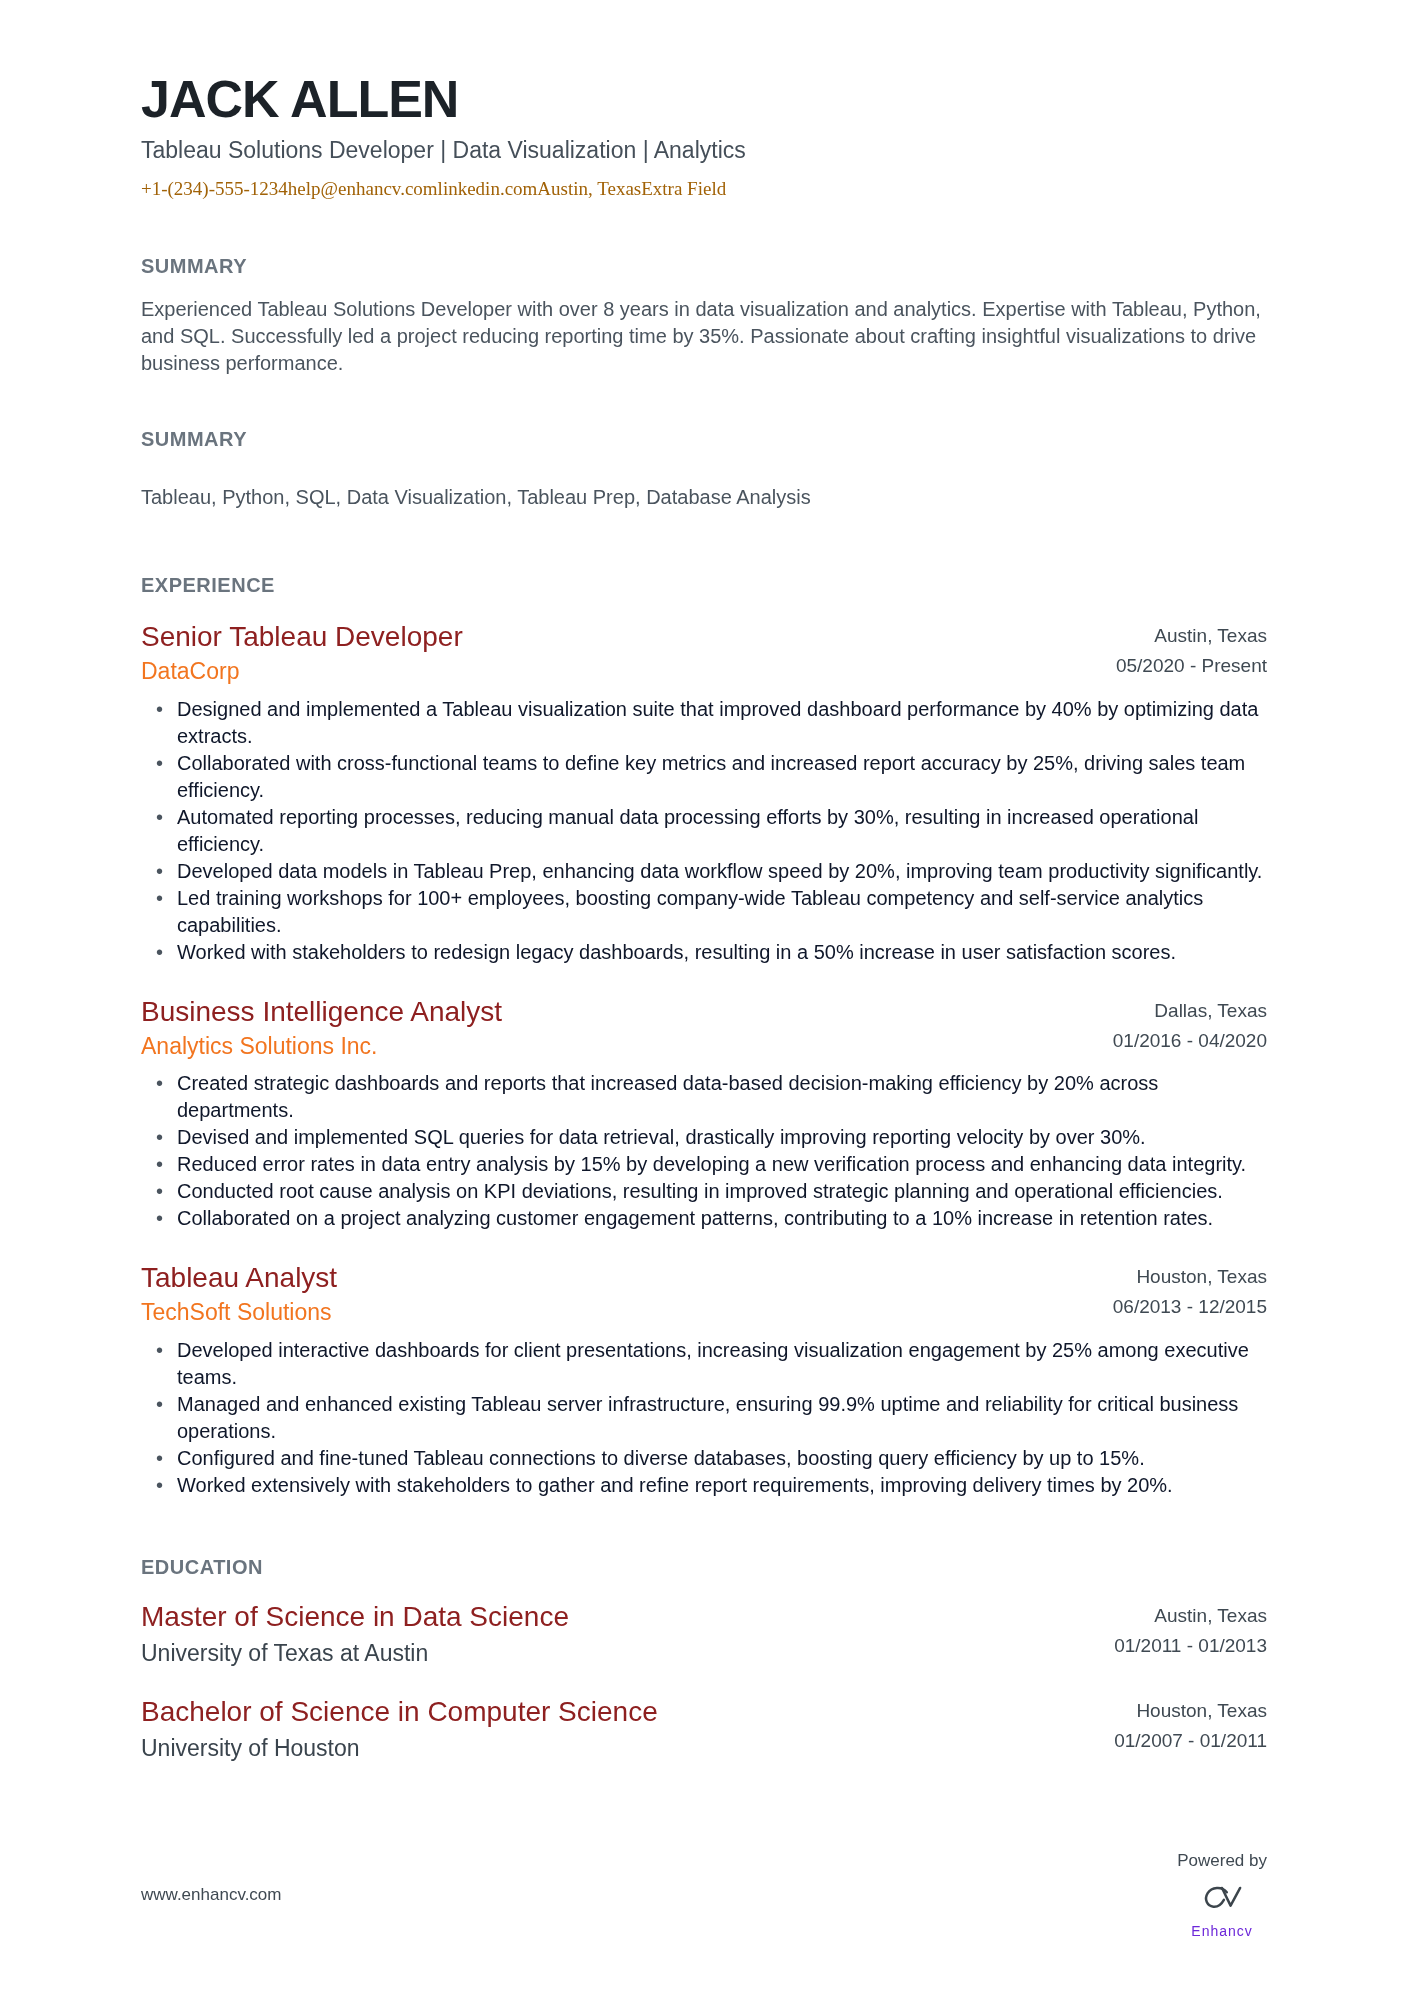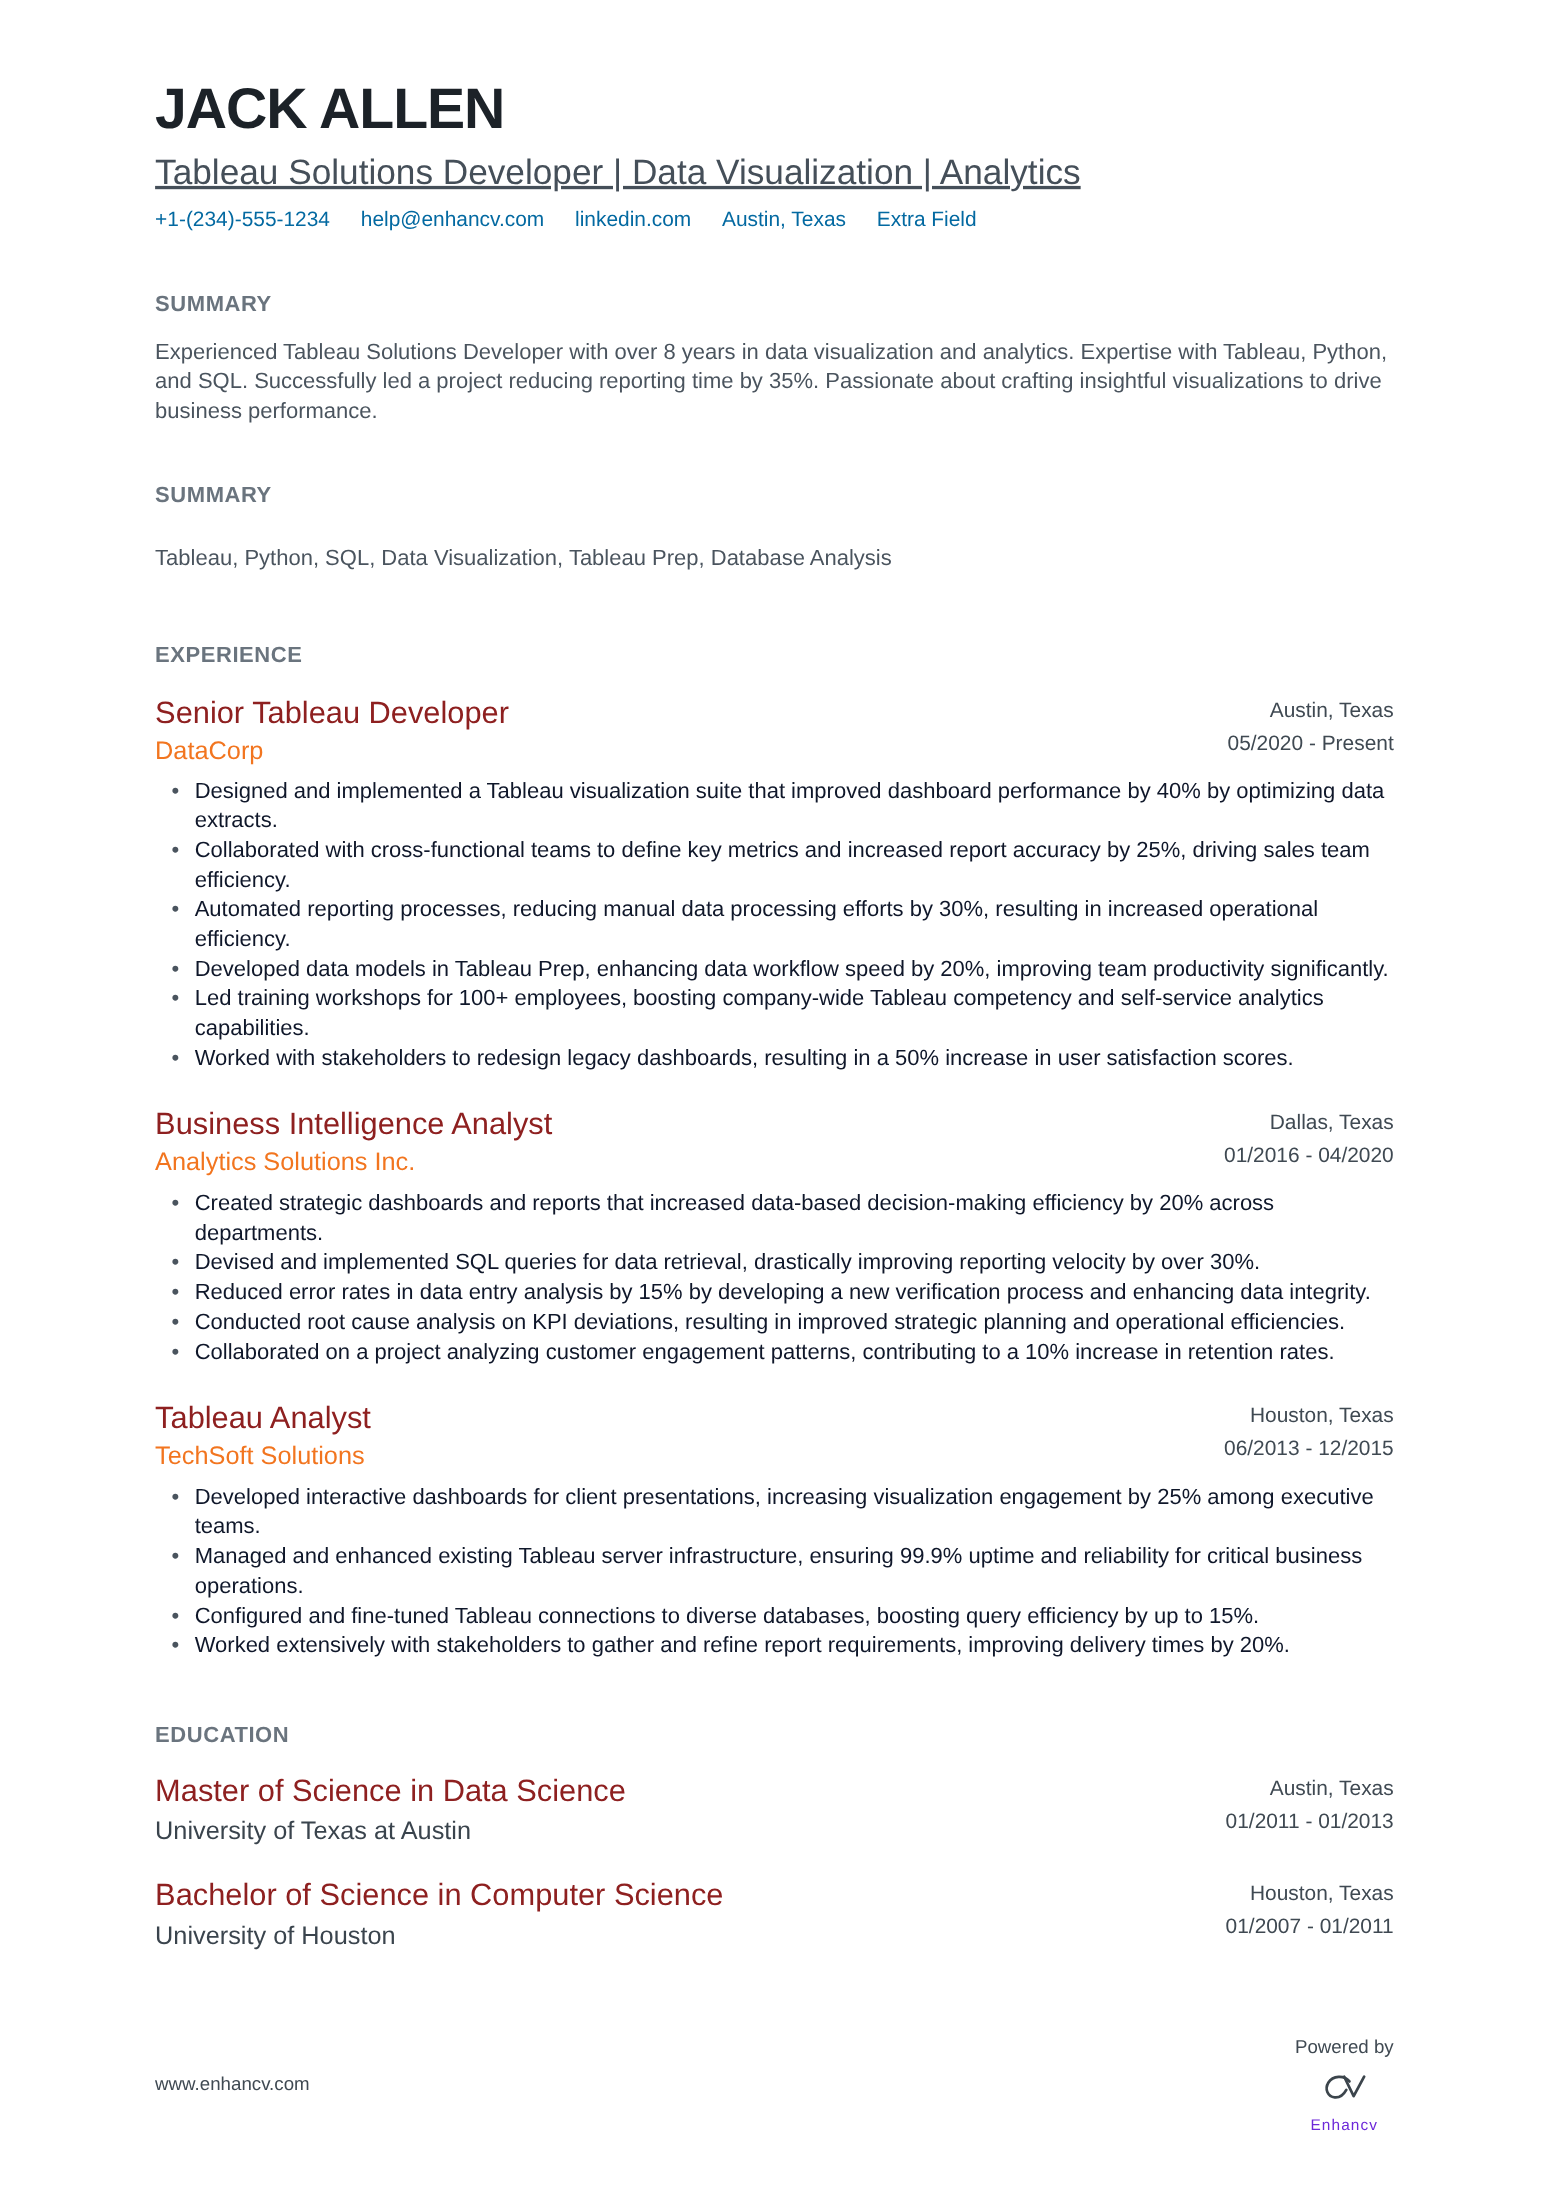--- a/index.html
+++ b/index.html
@@ -19,33 +19,32 @@
   
   .name {
     font-size: 52px;
     font-weight: 700;
     color: #1c2228;
     letter-spacing: -1px;
     margin: 0 0 10px 0;
     line-height: 1.05;
   }
   .role-title {
-    font-size: 32px;
+    font-size: 23px;
     font-weight: 400;
     color: #454f59;
     margin: 0 0 13px 0;
     line-height: 1.2;
-    text-decoration: underline;
   }
   .contacts {
     display: flex;
-    gap: 28px;
     font-size: 19px;
-    color: #0369a1;
+    color: #a16207;
     line-height: 1.3;
+    font-family: Liberation Serif, serif;
   }
   .contact-item { white-space: nowrap; cursor: pointer; }
 
   
   .section-heading {
     font-size: 20px;
     font-weight: 700;
     color: #6a747e;
     letter-spacing: 0.5px;
     margin: 0;

